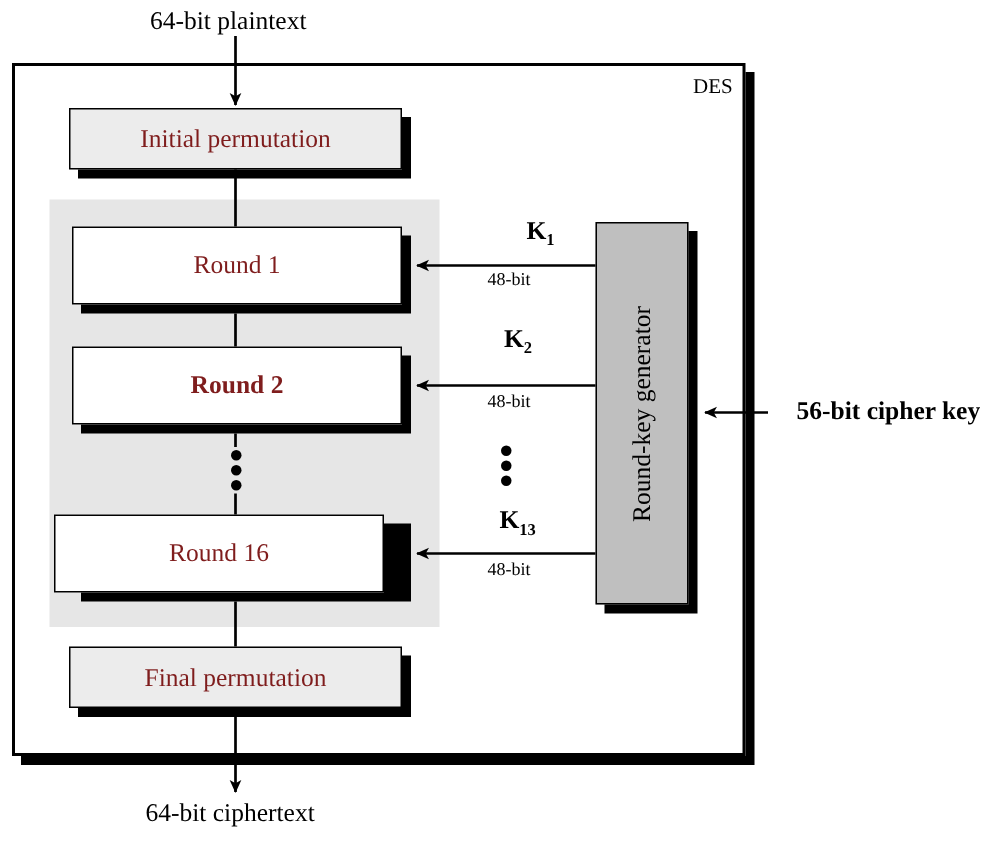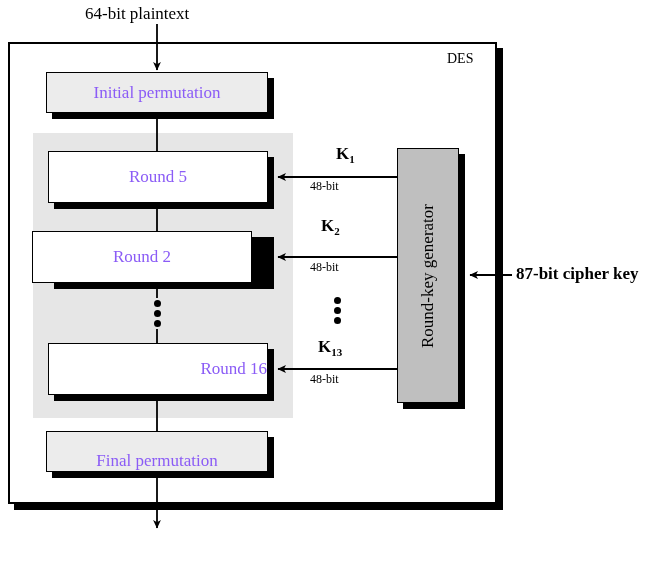--- a/index.html
+++ b/index.html
@@ -13,20 +13,21 @@
     height: 561px;
     background: #ffffff;
     font-family: "Liberation Serif", "DejaVu Serif", serif;
     overflow: hidden;
   }
   .txt {
     position: absolute;
     color: #000000;
     white-space: nowrap;
     line-height: 1;
+    margin-left: 15px;
   }
   
   #des-outer {
     position: absolute;
     left: 8px;
     top: 42px;
     width: 489px;
     height: 462px;
     border: 2px solid #000000;
     background: #ffffff;
@@ -57,21 +58,21 @@
   }
   
   .pbox {
     position: absolute;
     border: 1.5px solid #000000;
     box-sizing: border-box;
     display: flex;
     align-items: center;
     justify-content: center;
     font-size: 17px;
-    color: #8b5cf6;
+    color: #7f1d1d;
     z-index: 3;
   }
   .pbox.gray { background: #ececec; }
   .pbox.white { background: #ffffff; }
   .pshadow {
     position: absolute;
     background: #000000;
     z-index: 2;
   }
   
@@ -156,35 +157,35 @@
 
   <div id="rounds-band"></div>
 
   <div class="pshadow" style="left:52px; top:78px; width:222px; height:41px;"></div>
   <div class="pbox gray" style="left:46px; top:72px; width:222px; height:41px;">
     <span>Initial permutation</span>
   </div>
 
   <div class="pshadow" style="left:54px; top:157px; width:220px; height:52px;"></div>
   <div class="pbox white" style="left:48px; top:151px; width:220px; height:52px;">
-    <span>Round 5</span>
+    <span>Round 1</span>
   </div>
 
   <div class="pshadow" style="left:54px; top:237px; width:220px; height:52px;"></div>
-  <div class="pbox white" style="left:32px; top:231px; width:220px; height:52px;">
+  <div class="pbox white" style="left:48px; top:231px; width:220px; height:52px;font-weight:bold;">
     <span>Round 2</span>
   </div>
 
   <div class="pshadow" style="left:54px; top:349px; width:220px; height:52px;"></div>
-  <div class="pbox white" style="left:48px; top:343px; width:220px; height:52px;justify-content:flex-end;">
+  <div class="pbox white" style="left:36px; top:343px; width:220px; height:52px;">
     <span>Round 16</span>
   </div>
 
   <div class="pshadow" style="left:52px; top:437px; width:222px; height:41px;"></div>
-  <div class="pbox gray" style="left:46px; top:431px; width:222px; height:41px;align-items:flex-end;">
+  <div class="pbox gray" style="left:46px; top:431px; width:222px; height:41px;">
     <span>Final permutation</span>
   </div>
 
   <div class="vdots" style="left:154px; top:300px; width:7px; height:27px;">
     <i></i>
       <i></i>
       <i></i>
   </div>
 
   <div class="vdots" style="left:334px; top:297px; width:7px; height:27px;">
@@ -206,22 +207,23 @@
   <div class="txt klabel" style="left:321px; top:217px;">
     <span>K</span><sub>2</sub>
   </div>
   <div class="txt bitlabel" style="left:310px; top:261px;">48-bit</div>
 
   <div class="txt klabel" style="left:318px; top:338px;">
     <span>K</span><sub>13</sub>
   </div>
   <div class="txt bitlabel" style="left:310px; top:373px;">48-bit</div>
 
-  <div class="txt boldlabel" style="left:516px; top:265px;">87-bit cipher key</div>
-
+  <div class="txt boldlabel" style="left:516px; top:265px;">56-bit cipher key</div>
+
+  <div class="txt iolabel" id="ciphertext-label" style="left:82px; top:533px;">64-bit ciphertext</div>
 
   <svg id="wires" viewBox="0 0 670 561" xmlns="http://www.w3.org/2000/svg">
     <defs>
       <marker id="ah" markerWidth="9" markerHeight="9" refX="8" refY="4.5" orient="auto" markerUnits="userSpaceOnUse">
         <path d="M0,0.6 L8.6,4.5 L0,8.4 L2.2,4.5 Z" fill="#000000"></path>
       </marker>
     </defs>
 
     <line x1="157" y1="24" x2="157" y2="70" stroke="#000" stroke-width="1.8" marker-end="url(#ah)"></line>
 

